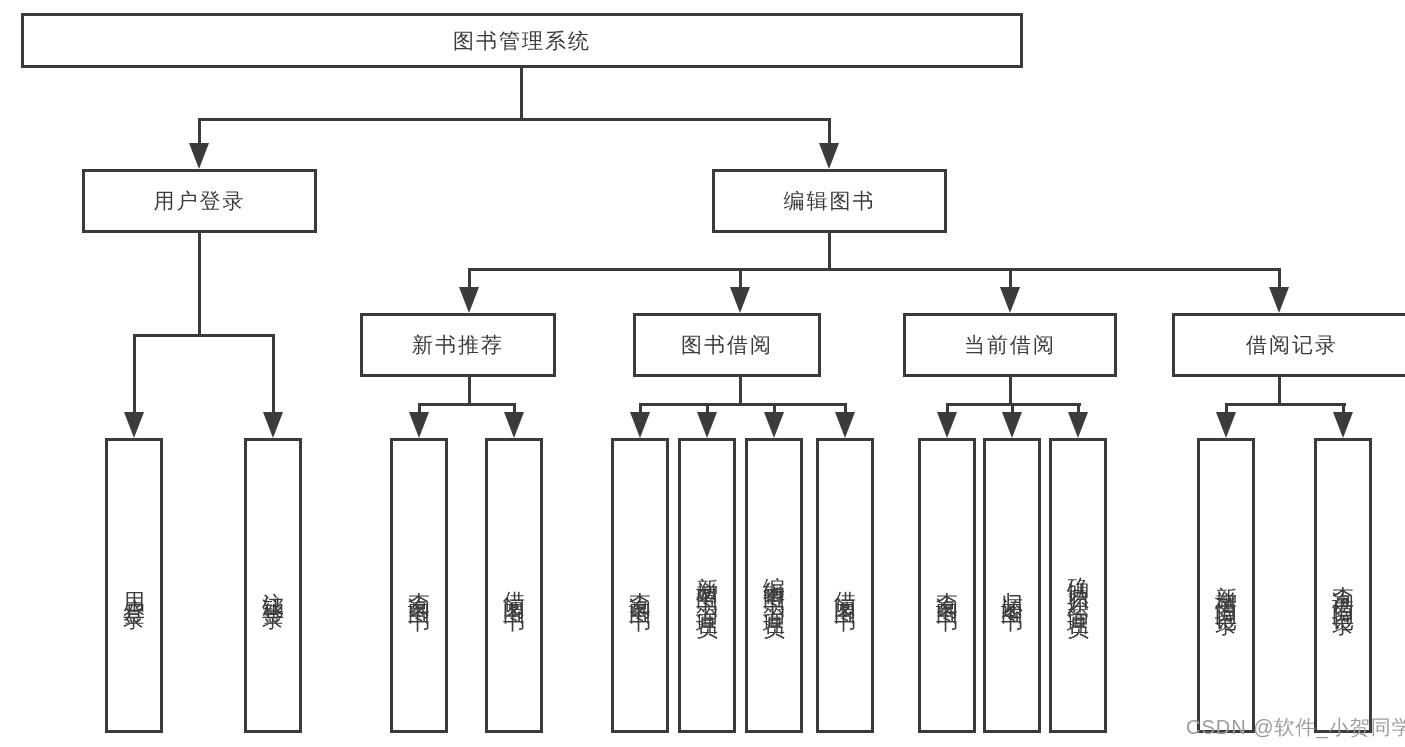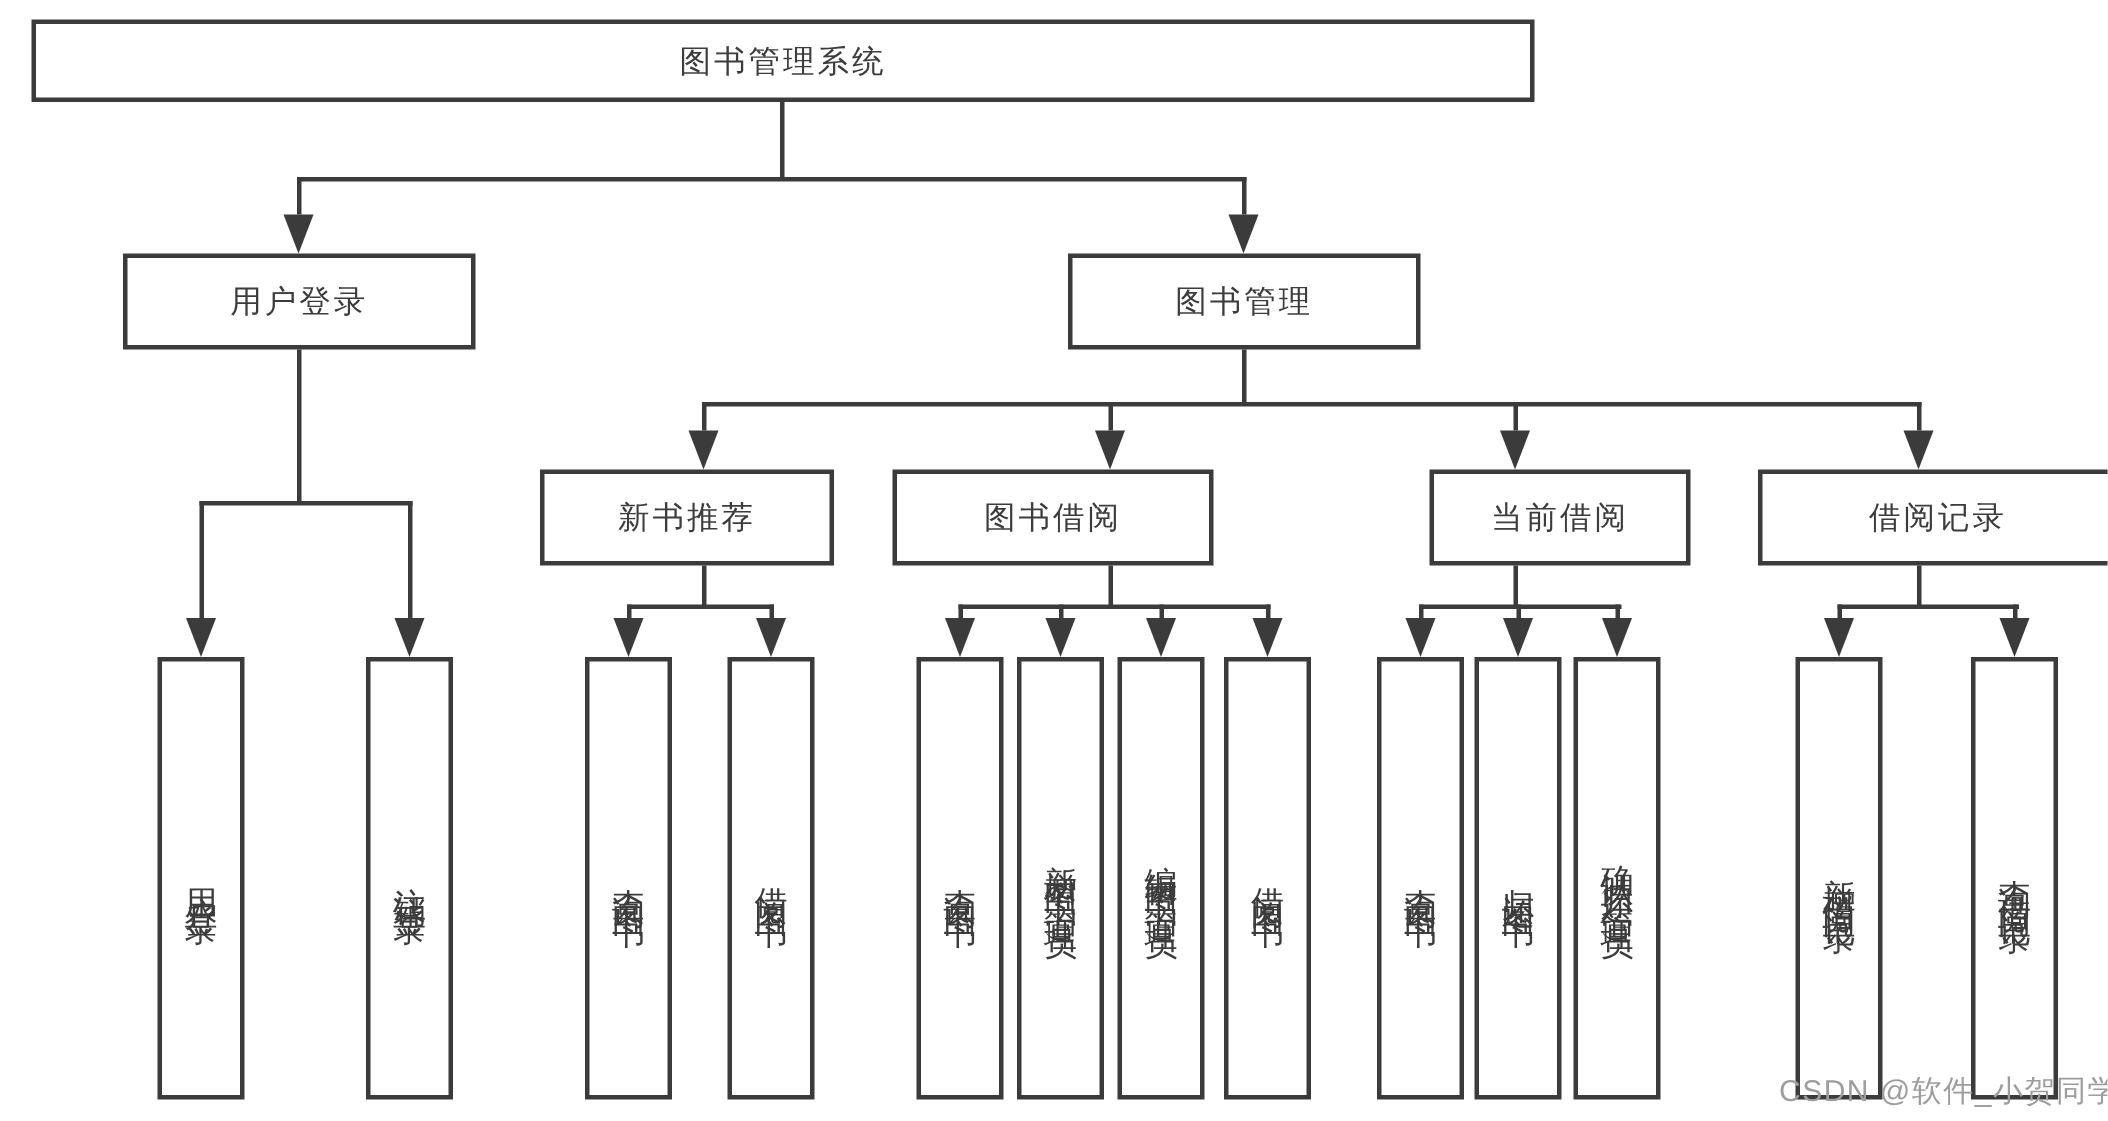--- a/index.html
+++ b/index.html
@@ -40,30 +40,30 @@
 <body>
 
 <div class="box h" style="left:21px;top:13px;width:1002px;height:55px">
   <span>图书管理系统</span>
 </div>
 
 <div class="box h" style="left:82px;top:169px;width:235px;height:64px">
   <span>用户登录</span>
 </div>
 <div class="box h" style="left:712px;top:169px;width:235px;height:64px">
-  <span>图书管理</span>
+  <span>编辑图书</span>
 </div>
 
 <div class="box h" style="left:360px;top:313px;width:196px;height:64px">
   <span>新书推荐</span>
 </div>
-<div class="box h" style="left:595px;top:313px;width:214px;height:64px">
+<div class="box h" style="left:633px;top:313px;width:188px;height:64px">
   <span>图书借阅</span>
 </div>
-<div class="box h" style="left:953px;top:313px;width:174px;height:64px">
+<div class="box h" style="left:903px;top:313px;width:214px;height:64px">
   <span>当前借阅</span>
 </div>
 <div class="box h" style="left:1172px;top:313px;width:240px;height:64px">
   <span>借阅记录</span>
 </div>
 
 <div class="box leaf" style="left:105px">
   <span>用户登录</span>
 </div>
 <div class="box leaf" style="left:244px">

